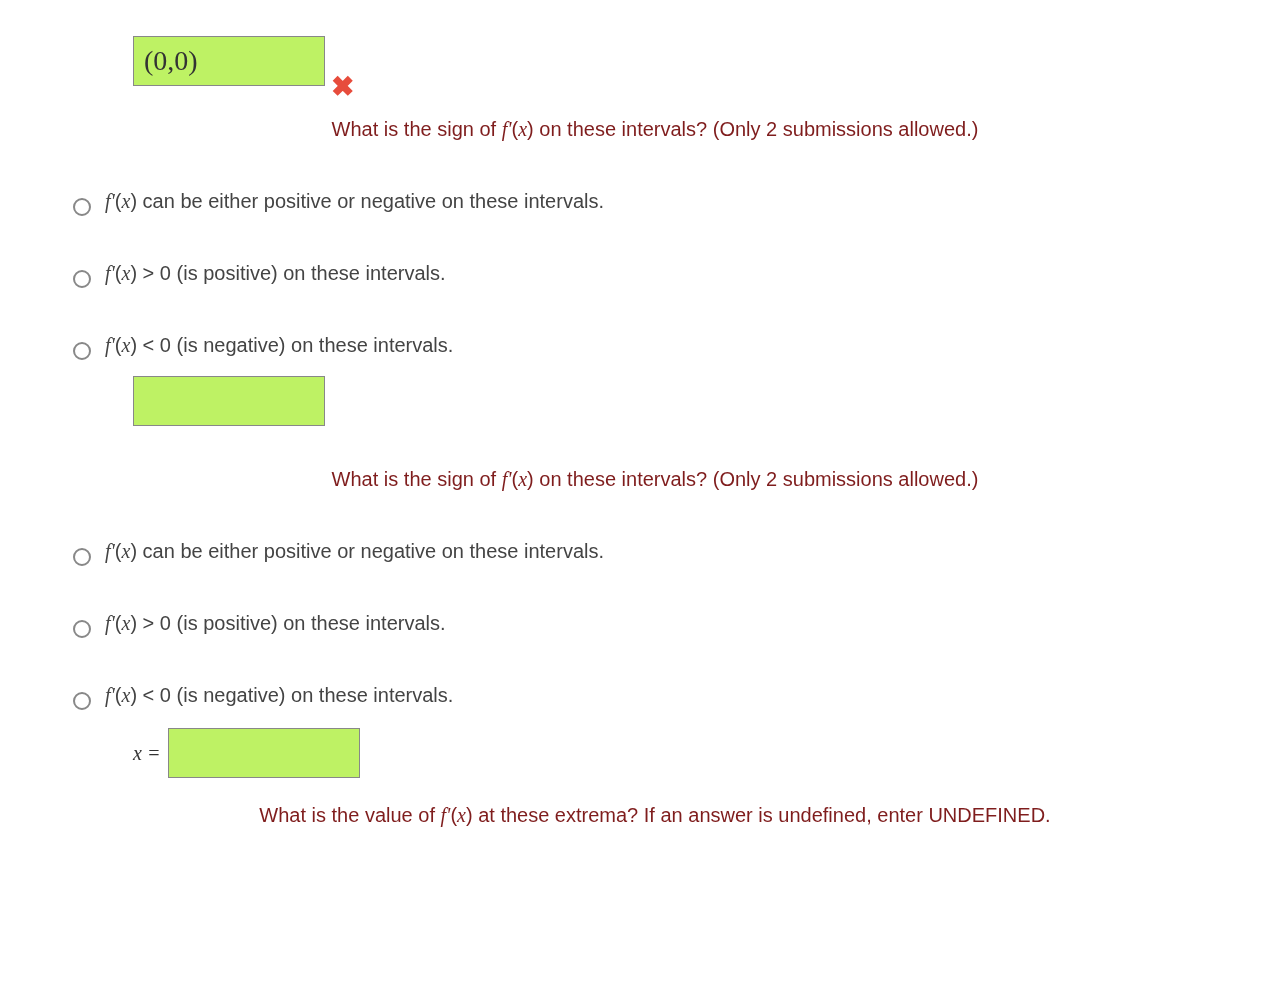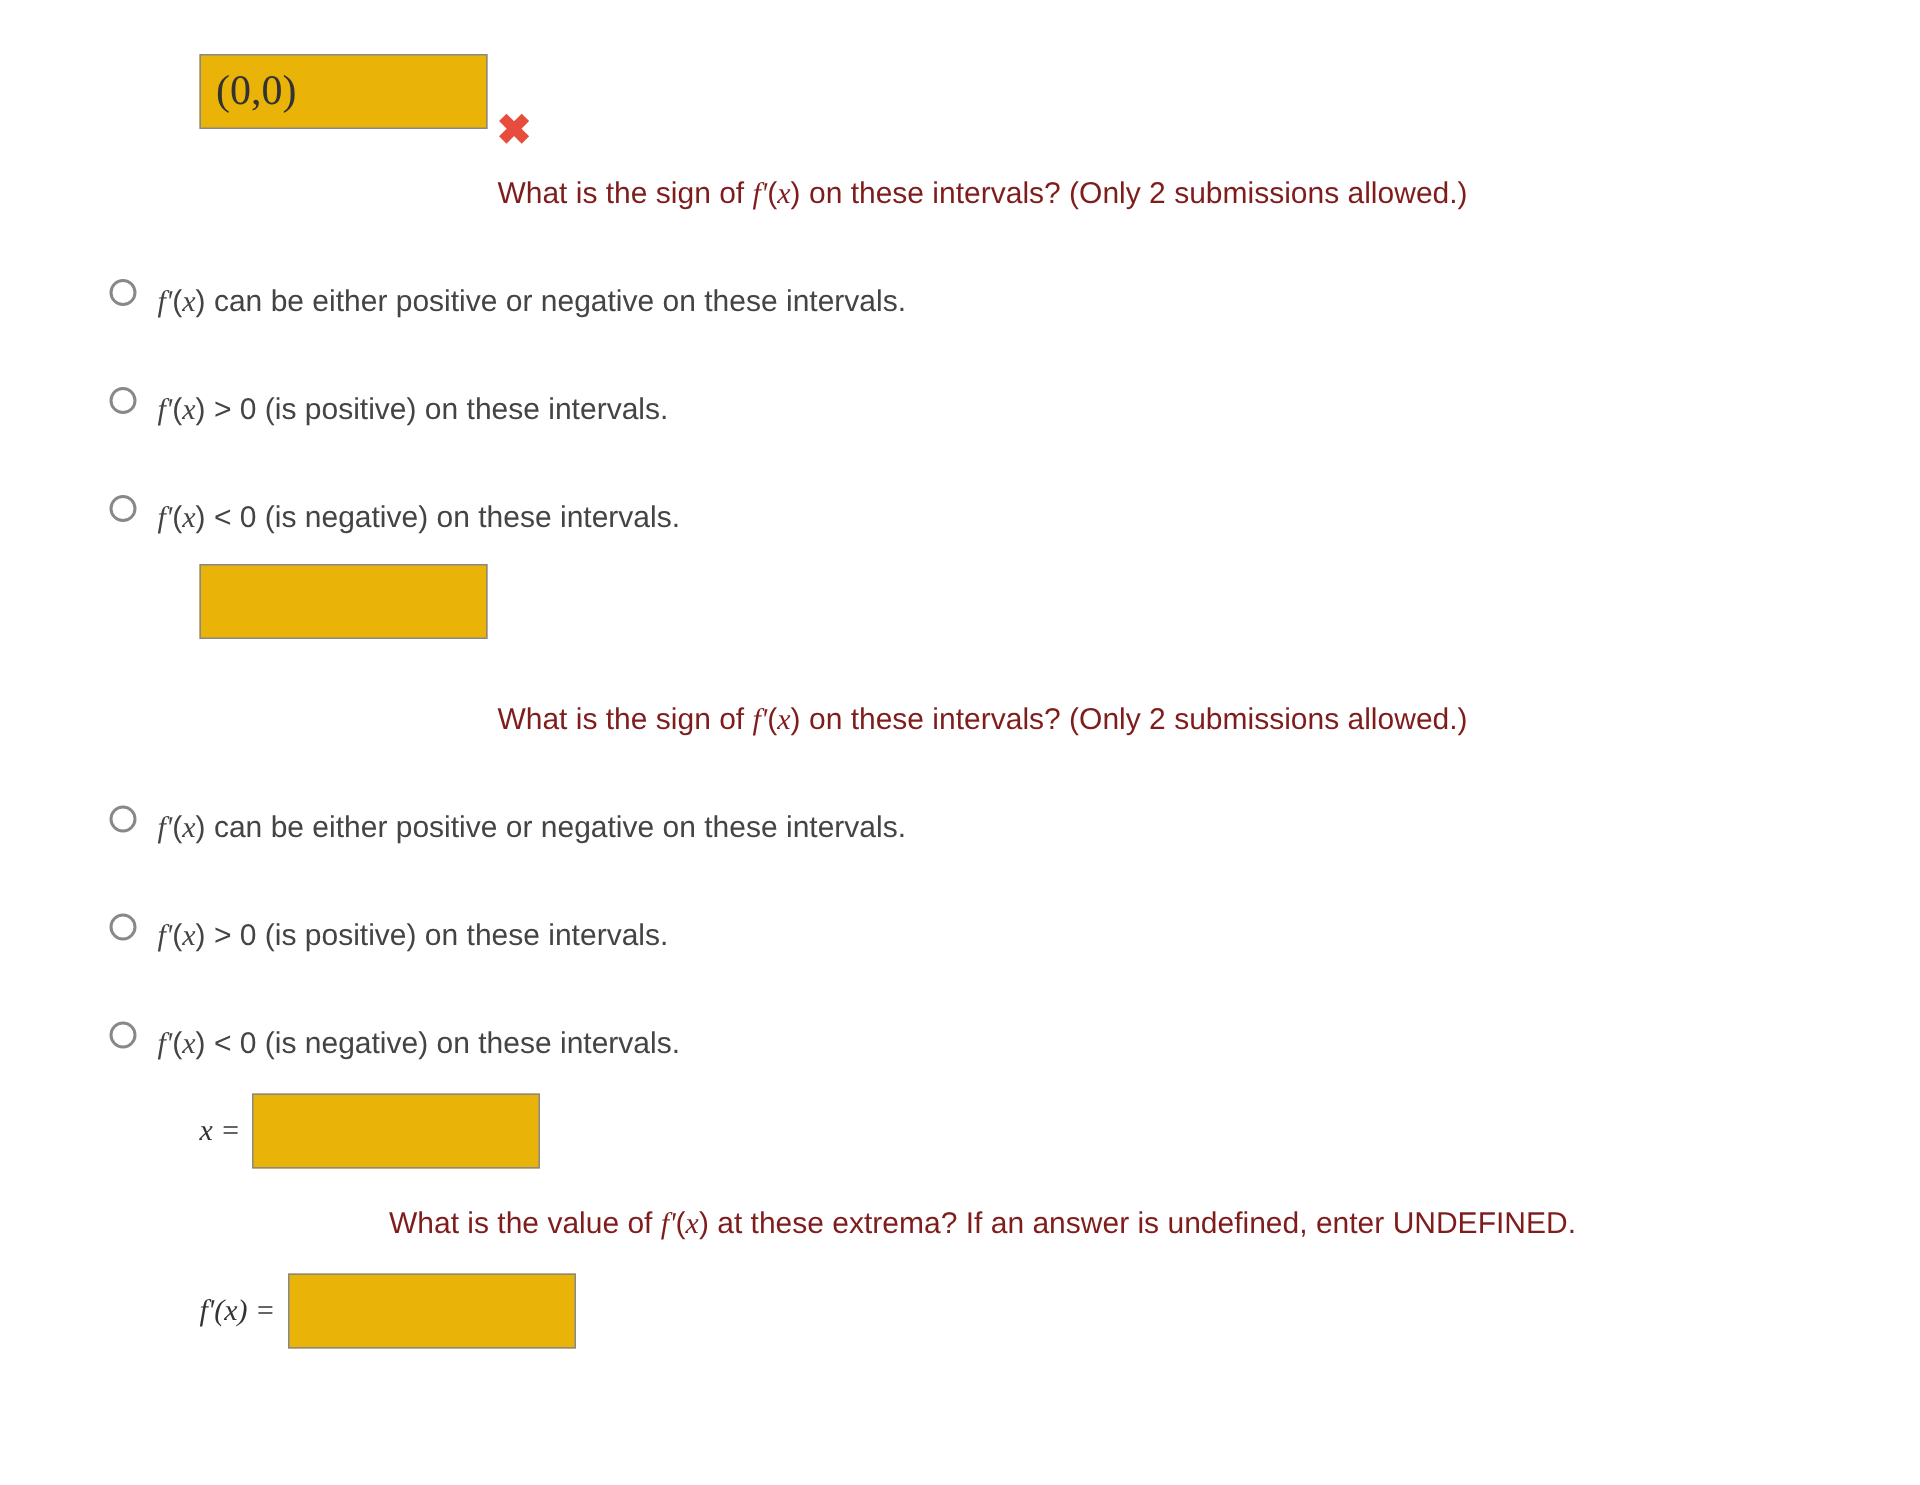--- a/index.html
+++ b/index.html
@@ -40,41 +40,41 @@
   .answer-box {
     border: 1px solid #888;
     min-width: 170px;
     height: 48px;
     display: inline-flex;
     align-items: center;
     padding: 0 10px;
     font-size: 26px;
     font-family: "Times New Roman", Times, serif;
     color: #333;
-    background: #eab308;
+    background: #bef264;
   }
   .answer-box.filled {
     font-size: 28px;
   }
   .icon-wrong {
     color: #e74c3c;
     font-weight: bold;
     font-size: 28px;
     margin-left: 6px;
     align-self: flex-end;
     padding-bottom: 0px;
     transform: translateY(22px);
   }
   .radio-group {
     margin-left: 55px;
     margin-bottom: 10px;
   }
   .radio-option {
     display: flex;
-    align-items: flex-start;
+    align-items: flex-end;
     margin-bottom: 10px;
     margin-top: 42px;
   }
   .radio-circle {
     width: 18px;
     height: 18px;
     border: 2px solid #888;
     border-radius: 50%;
     margin-right: 14px;
     flex-shrink: 0;
@@ -156,17 +156,13 @@
 
   <div class="answer-row" style="margin-bottom:22px;">
     <span class="answer-label">x =</span>
     <div class="answer-box"></div>
   </div>
 
   <div class="sub-question">
     What is the value of <span class="fprime">f'</span>(<span class="fprime">x</span>) at these extrema? If an answer is undefined, enter UNDEFINED.
   </div>
 
-  <div class="answer-row">
-    <span class="answer-label"><span class="fprime">f'</span>(<span class="fprime">x</span>) =</span>
-    <div class="answer-box"></div>
-  </div>
 </div>
 
 </body></html>

